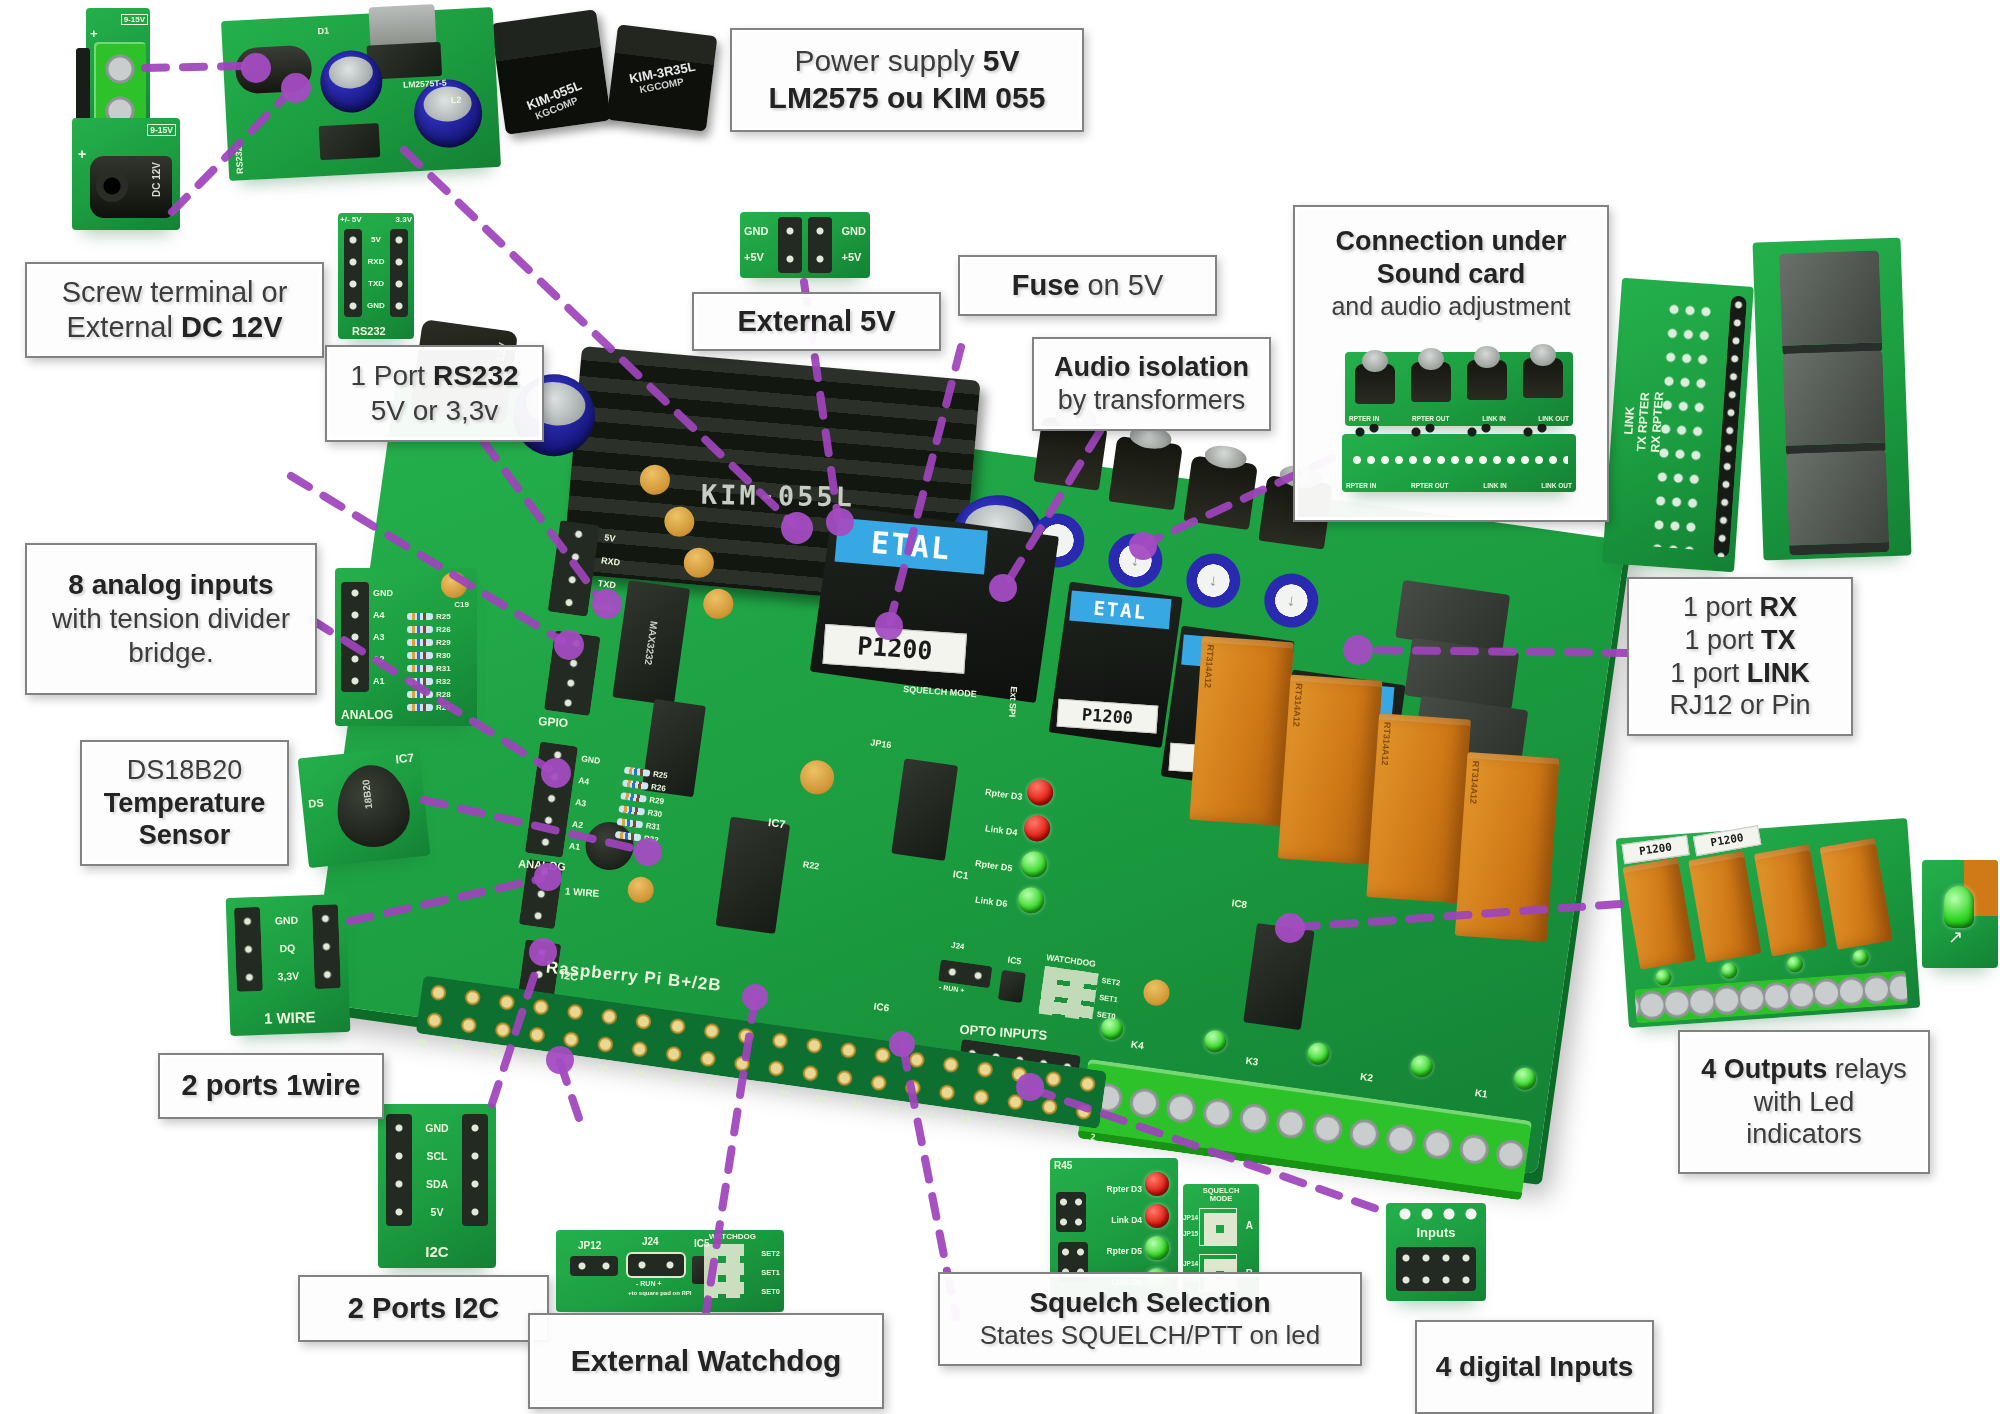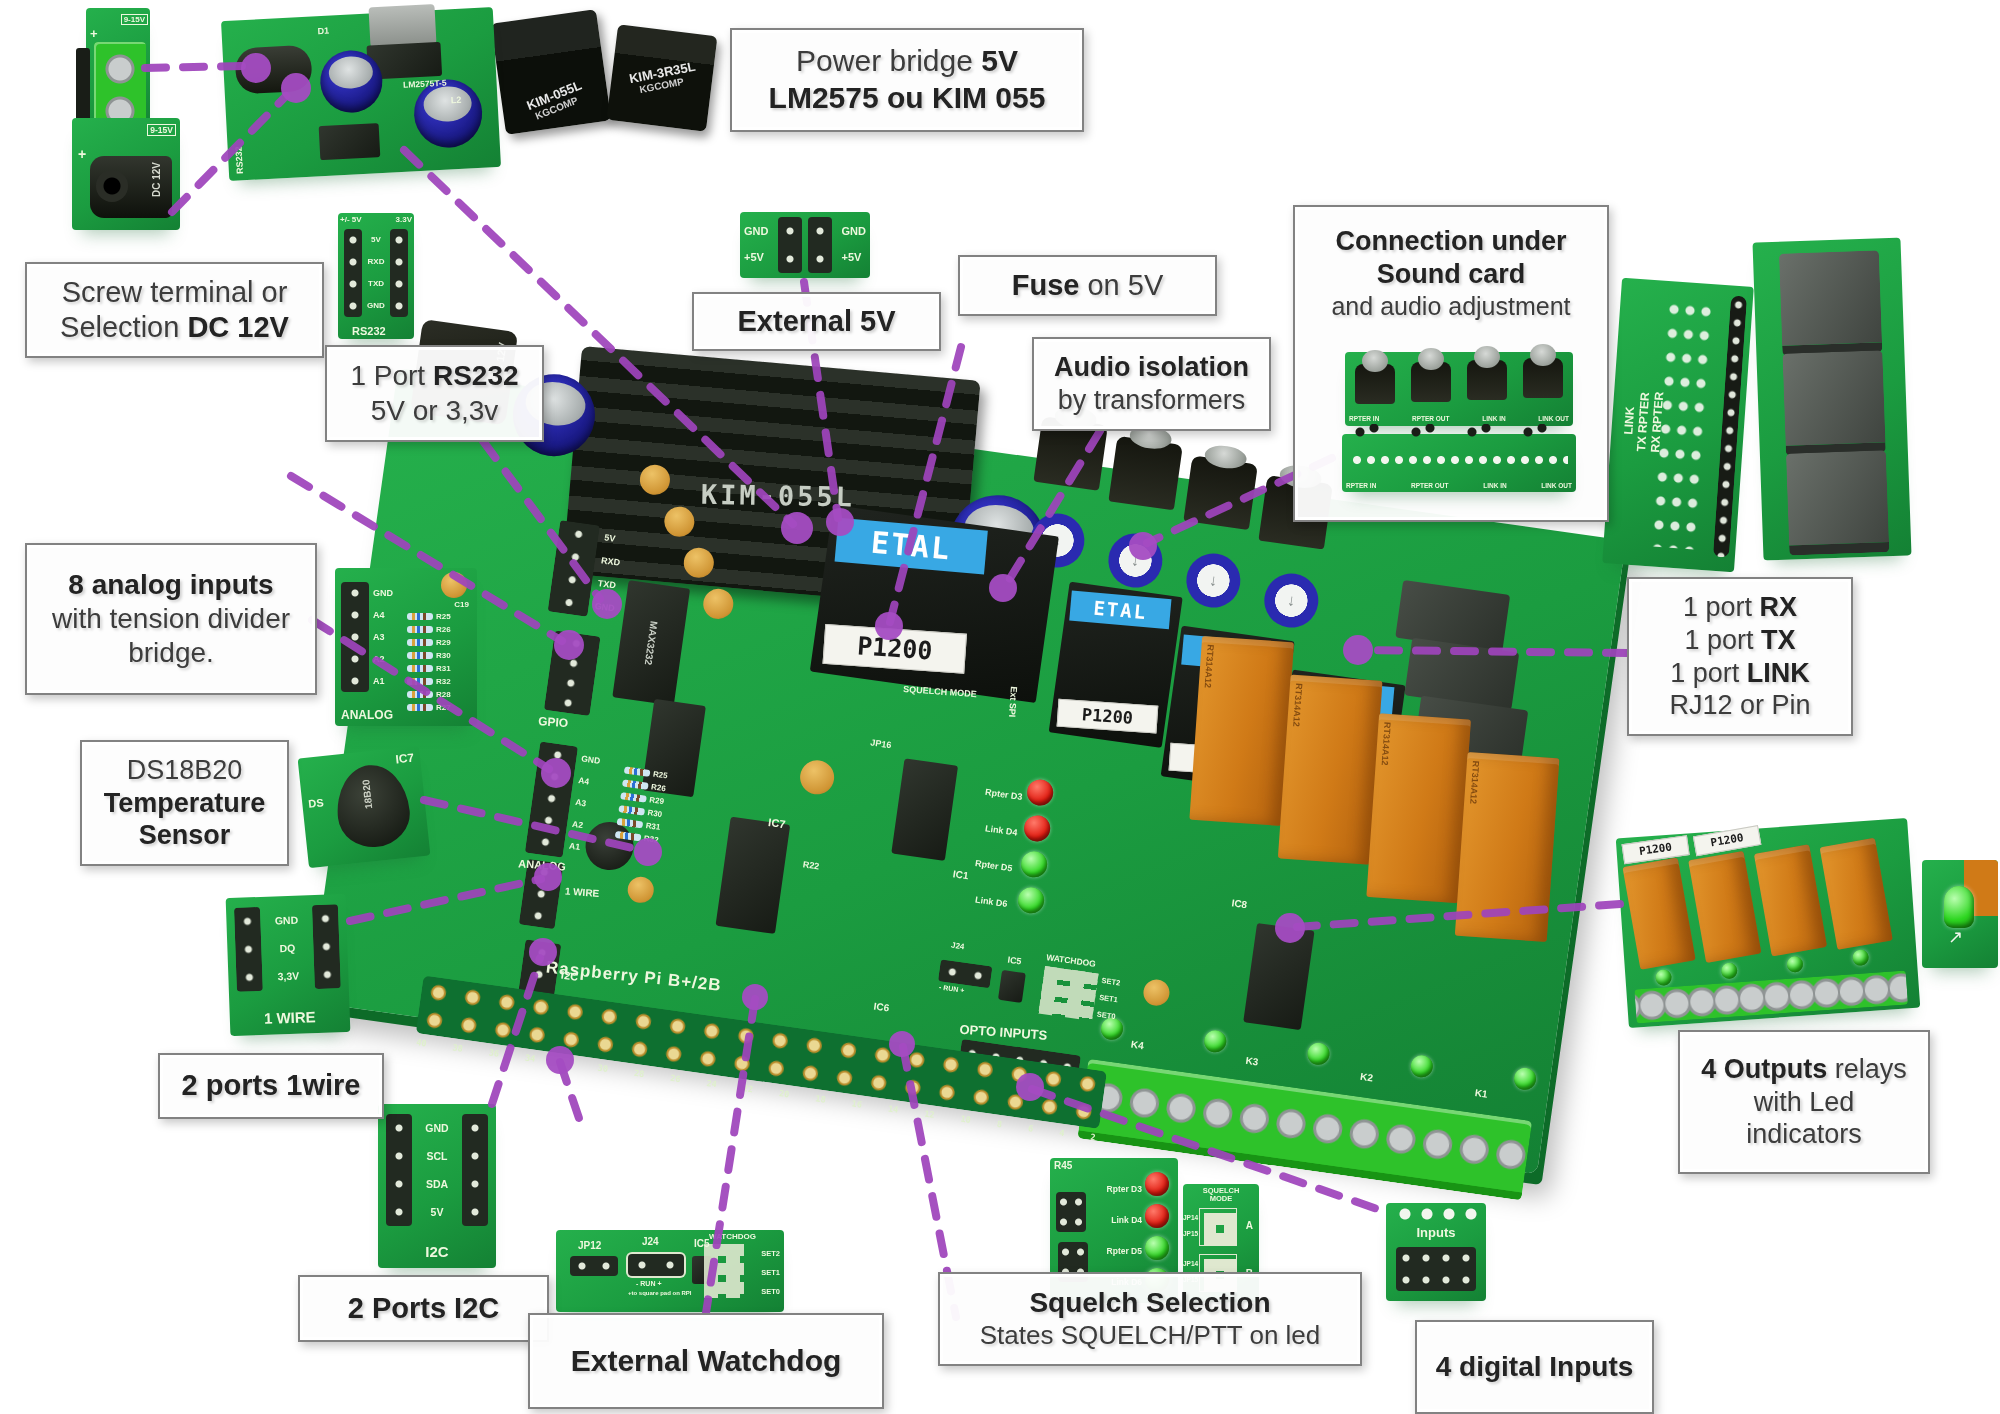--- a/index.html
+++ b/index.html
@@ -526,25 +526,25 @@
       <circle cx="1290" cy="928" r="15"></circle>
       <circle cx="560" cy="1060" r="14"></circle>
       <circle cx="1030" cy="1087" r="14"></circle>
       <circle cx="902" cy="1044" r="13"></circle>
       <circle cx="755" cy="997" r="13"></circle>
     </g>
   </svg>
 
   <div class="callout" style="left:25px;top:262px;width:295px;height:92px;font-size:29px;">
     <div><span>Screw terminal or</span></div>
-    <div><span>Selection </span><b>DC 12V</b></div>
+    <div><span>External </span><b>DC 12V</b></div>
   </div>
 
   <div class="callout" style="left:730px;top:28px;width:350px;height:100px;font-size:30px;">
-    <div><span>Power bridge </span><b>5V</b></div>
+    <div><span>Power supply </span><b>5V</b></div>
     <div><b>LM2575 ou KIM 055</b></div>
   </div>
 
   <div class="callout" style="left:692px;top:292px;width:245px;height:55px;font-size:29px;">
     <div><b>External 5V</b></div>
   </div>
 
   <div class="callout" style="left:958px;top:255px;width:255px;height:57px;font-size:29px;justify-content:center;">
     <div><b>Fuse</b><span> on 5V</span></div>
   </div>

